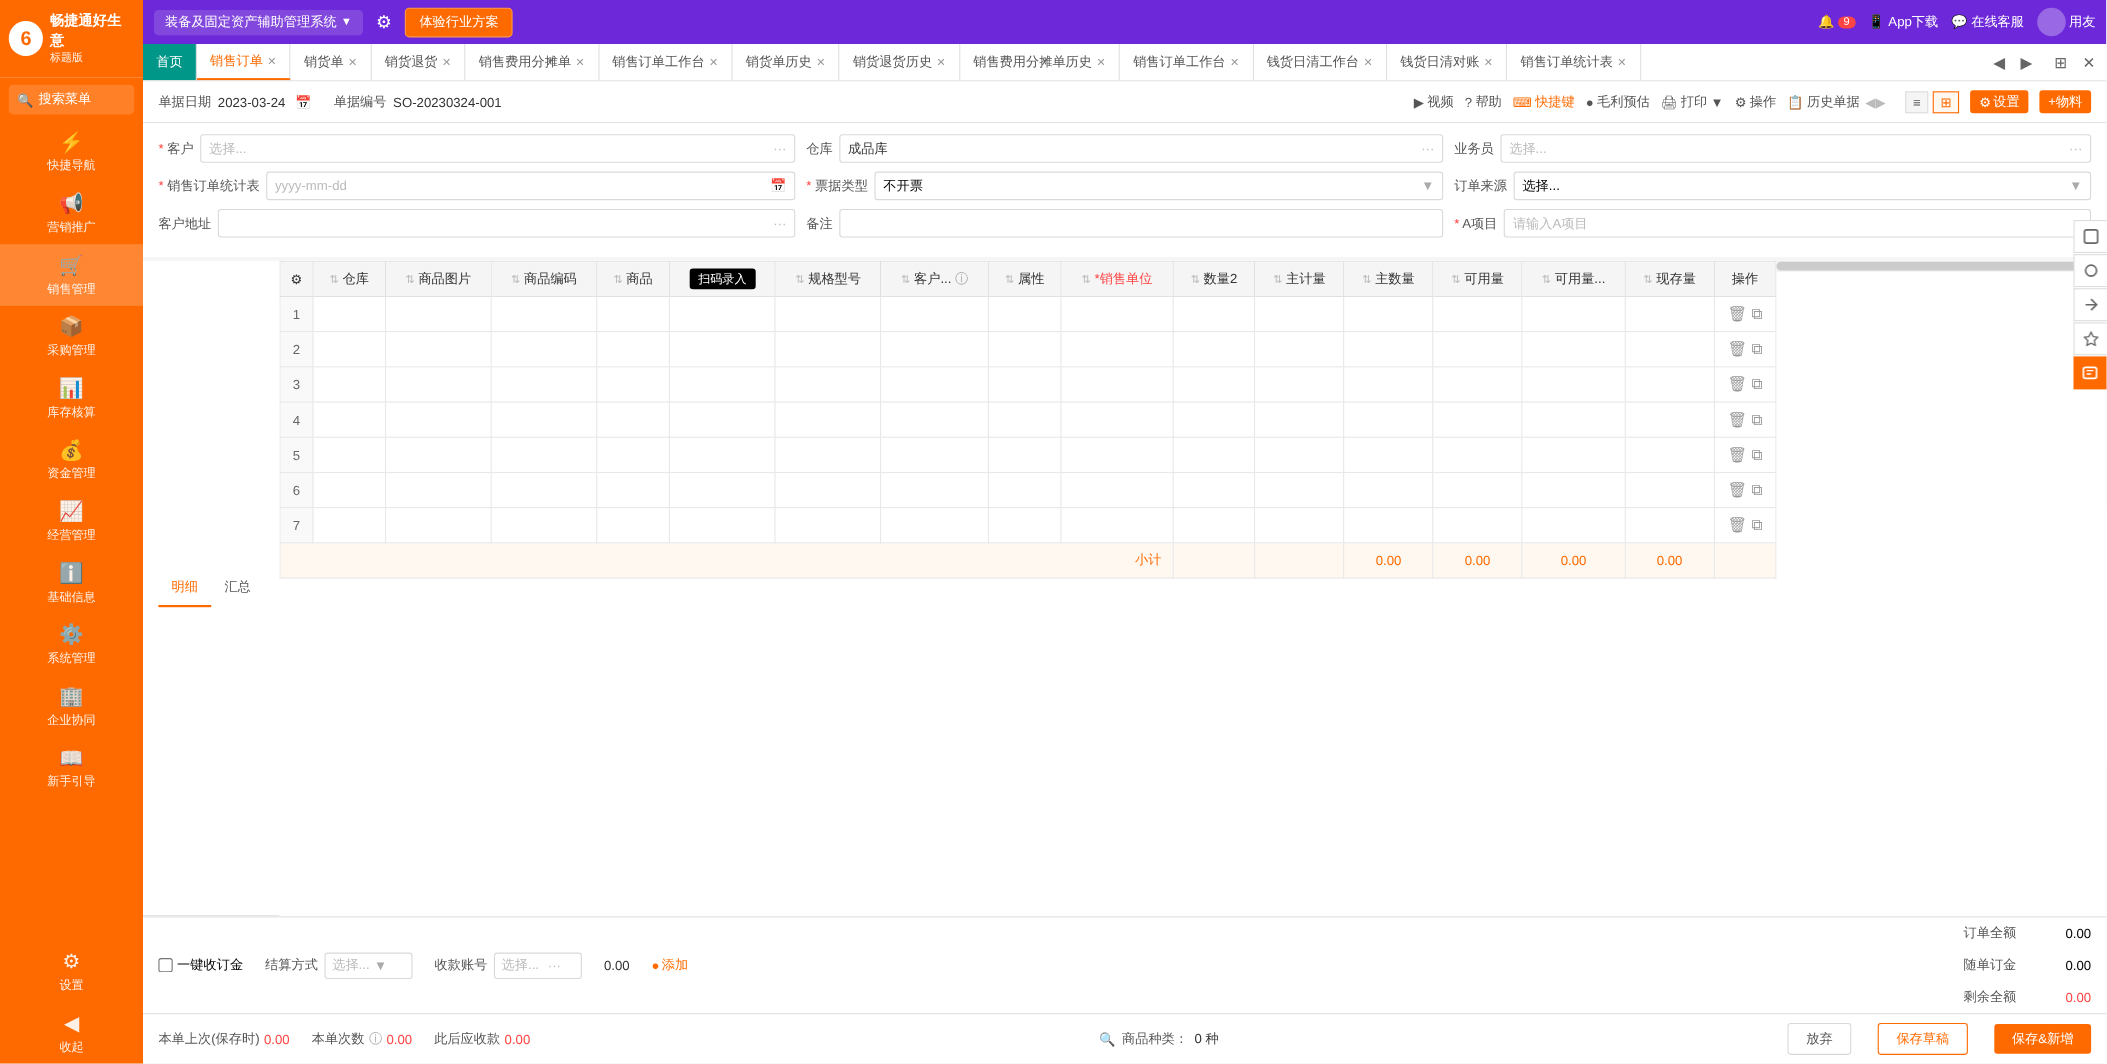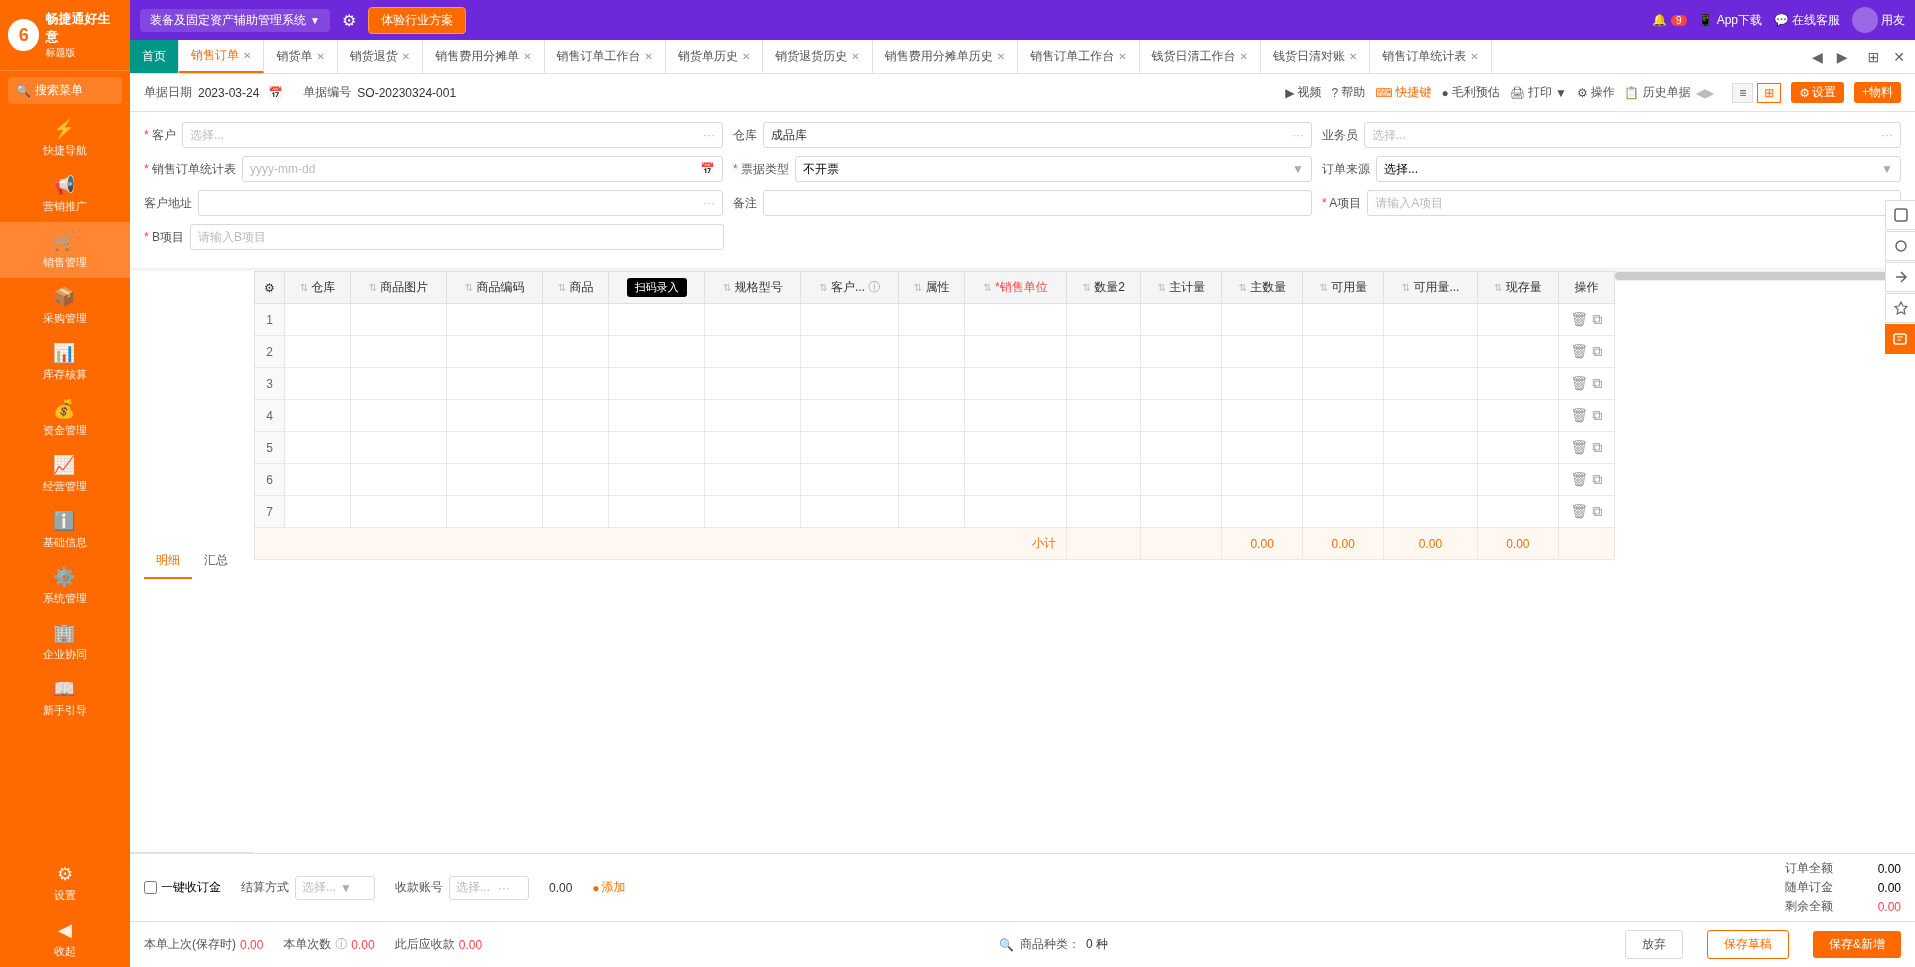--- a/index.html
+++ b/index.html
@@ -405,28 +405,20 @@
           <div class="form-field-input" style="flex:1;"></div>
         </div>
         <div class="form-field">
           <span class="form-field-label required">A项目</span>
           <div class="form-field-input" style="flex:1;">
             <span class="placeholder">请输入A项目</span>
           </div>
         </div>
       </div>
 
-      <div class="form-row">
-        <div class="form-field" style="max-width:33%;">
-          <span class="form-field-label required">B项目</span>
-          <div class="form-field-input" style="flex:1;">
-            <span class="placeholder">请输入B项目</span>
-          </div>
-        </div>
-      </div>
     </div>
 
     <div class="table-section">
       <div class="table-tabs">
         <div class="table-tab active">明细</div>
         <div class="table-tab">汇总</div>
       </div>
       <div class="table-wrapper">
         <table>
           <thead>
@@ -710,21 +702,21 @@
           <span style="color:#bbb;">选择...</span>
           <span class="dots-btn">···</span>
         </div>
       </div>
       <span style="color:#333;">0.00</span>
       <div class="bottom-add-btn">
         <span>●</span>
         <span>添加</span>
       </div>
 
-      <div style="margin-left:auto;display:flex;flex-direction:column;gap:2px;text-align:right;">
+      <div style="margin-left:auto;display:flex;flex-direction:column;gap:12px;text-align:right;">
         <div style="display:flex;align-items:center;gap:8px;justify-content:flex-end;">
           <span style="color:#555;">订单全额</span>
           <span style="min-width:60px;text-align:right;">0.00</span>
         </div>
         <div style="display:flex;align-items:center;gap:8px;justify-content:flex-end;">
           <span style="color:#555;">随单订金</span>
           <span style="min-width:60px;text-align:right;">0.00</span>
         </div>
         <div style="display:flex;align-items:center;gap:8px;justify-content:flex-end;">
           <span style="color:#555;">剩余全额</span>

